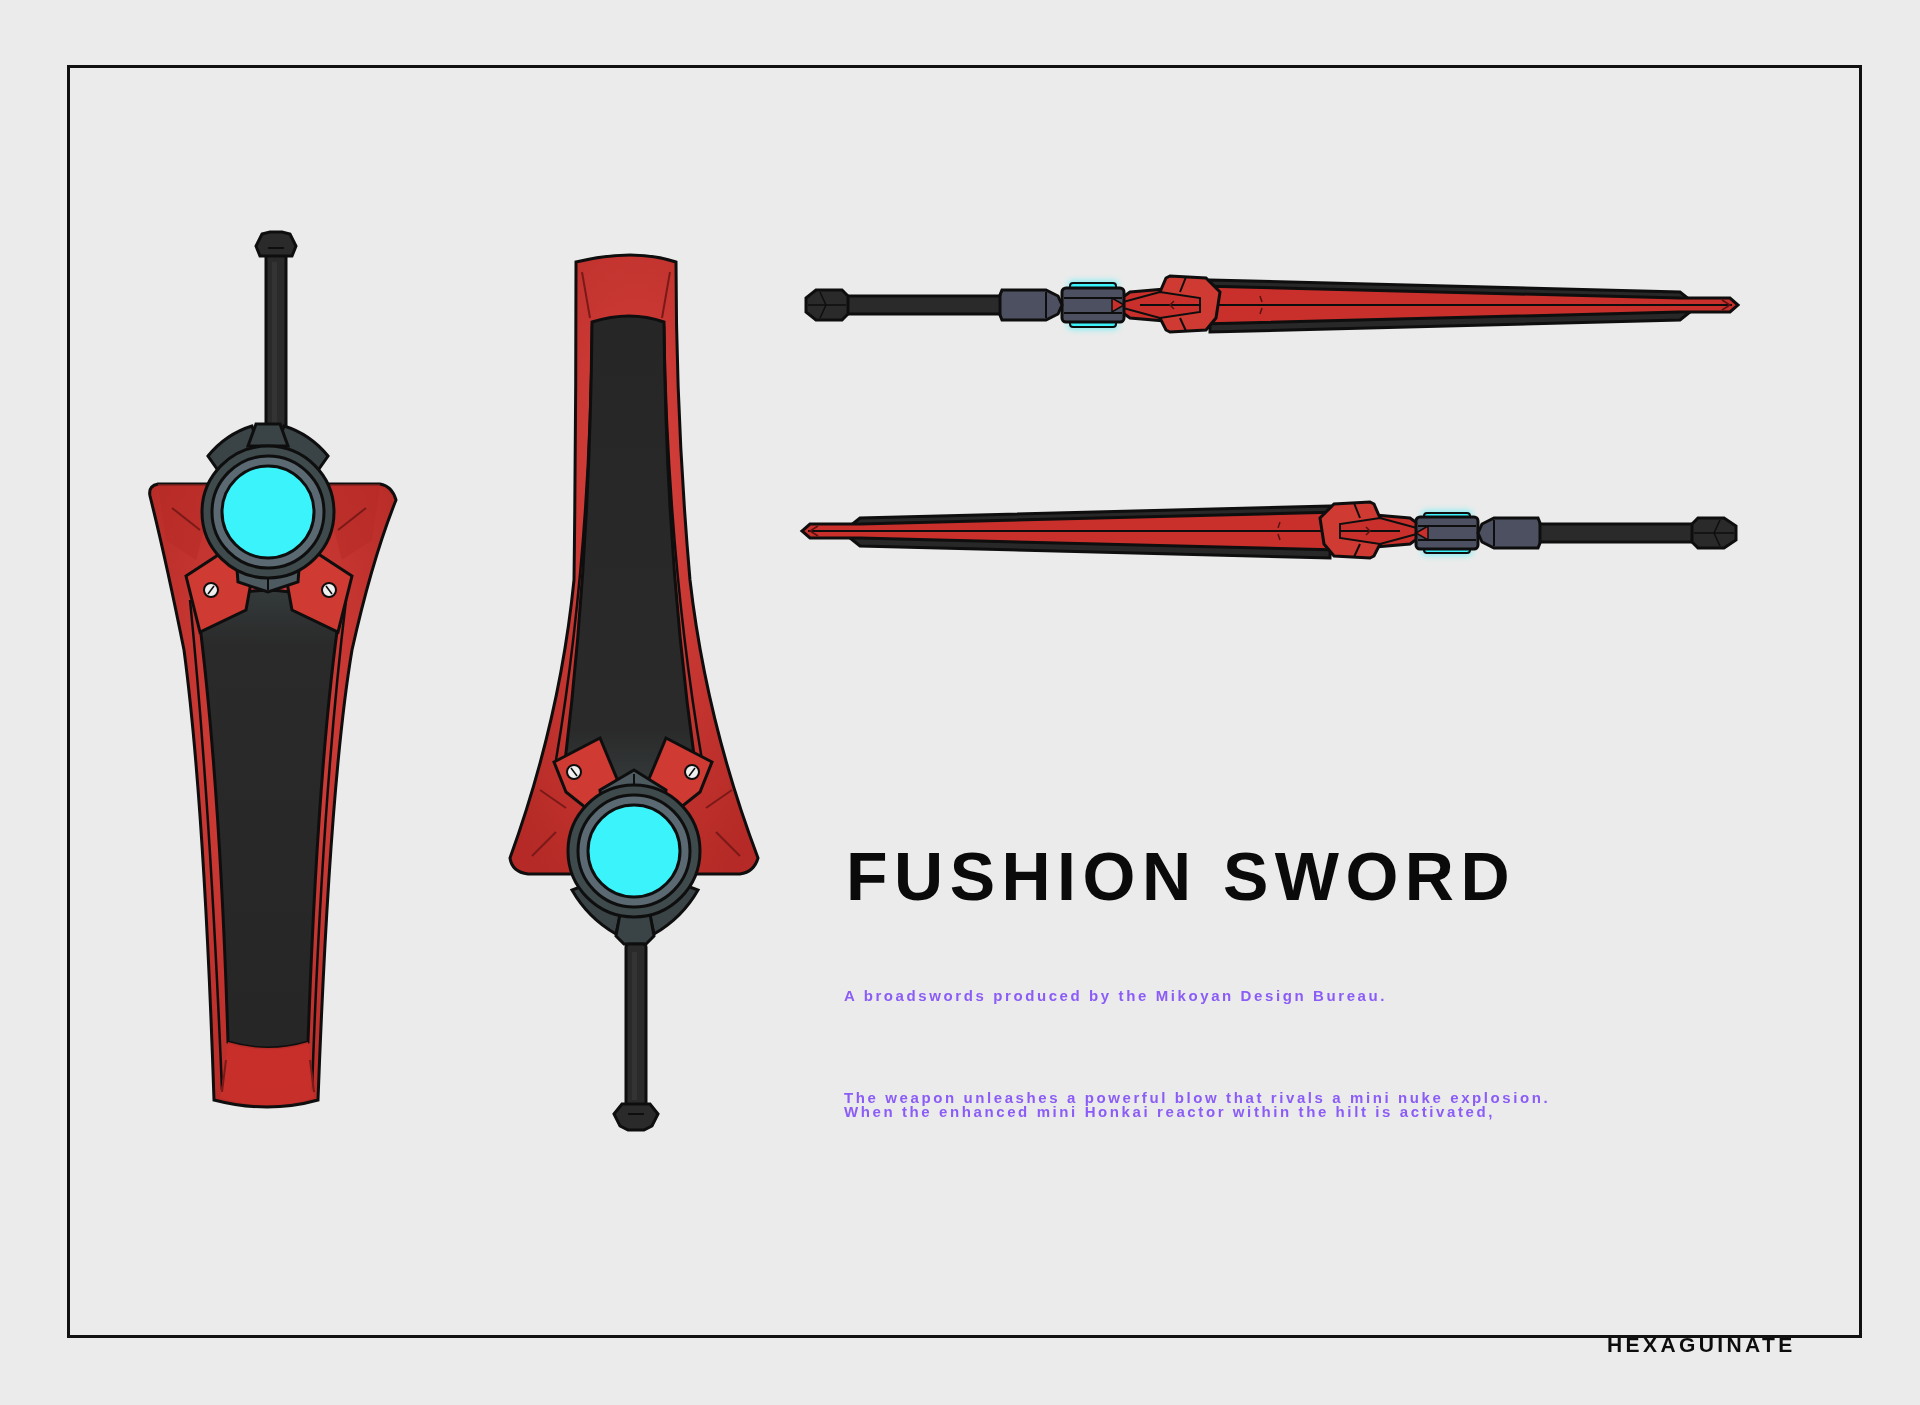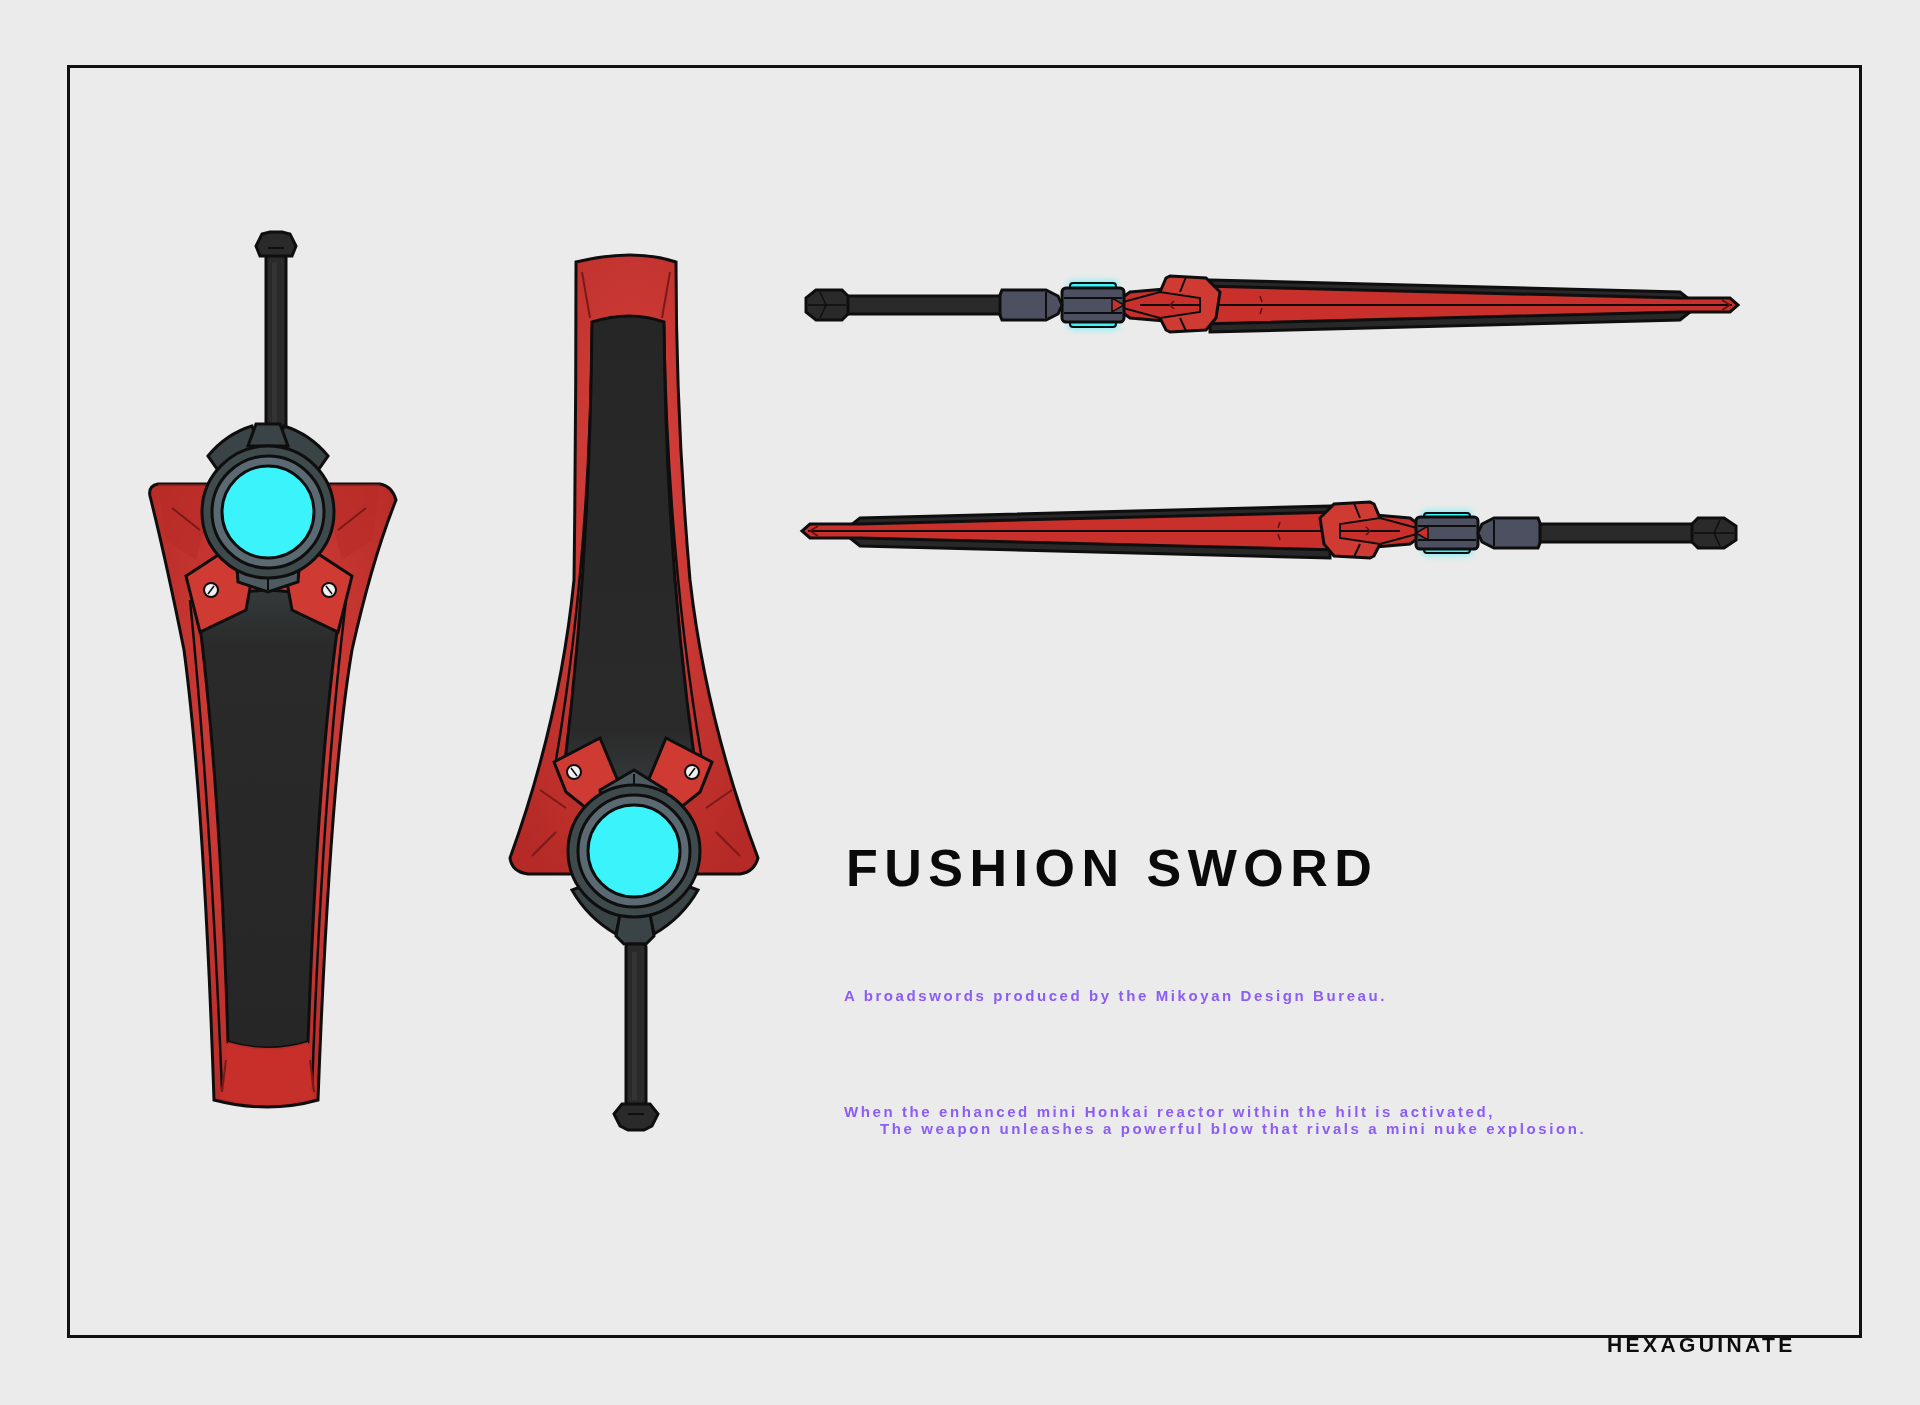--- a/index.html
+++ b/index.html
@@ -17,41 +17,41 @@
     border: 3px solid #111;
     box-sizing: border-box;
   }
   .art {
     position: absolute; left: 0; top: 0;
     width: 1920px; height: 1405px;
   }
   .title {
     position: absolute;
     left: 846px; top: 842px;
-    font-size: 52px;
+    font-size: 68px;
     font-weight: bold;
     letter-spacing: 6.5px;
     color: #0a0a0a;
     line-height: 1;
     white-space: nowrap;
   }
   .desc {
     position: absolute;
     left: 844px;
     font-size: 15px;
     font-weight: bold;
     letter-spacing: 2.6px;
     color: #8b5cf6;
     line-height: 1;
     white-space: nowrap;
     text-align: right;
   }
   .desc.l1 { top: 988px; }
   .desc.l2 { top: 1104px; }
-  .desc.l3 { top: 1121px; margin-left: 36px; }
+  .desc.l3 { top: 1090px; }
   .signature {
     position: absolute;
     left: 1607px; top: 1290px;
     font-size: 21px;
     font-weight: bold;
     letter-spacing: 3.4px;
     color: #0d0d0d;
     line-height: 1;
     white-space: nowrap;
     margin-top: 44px;

